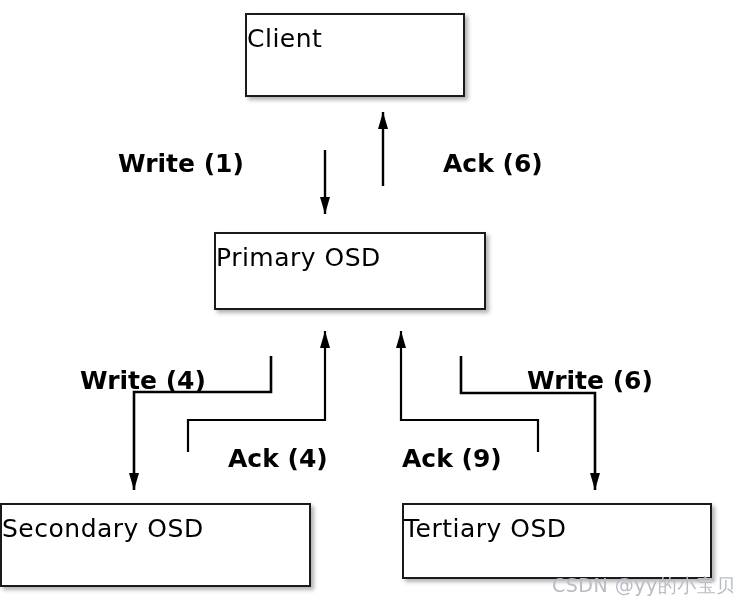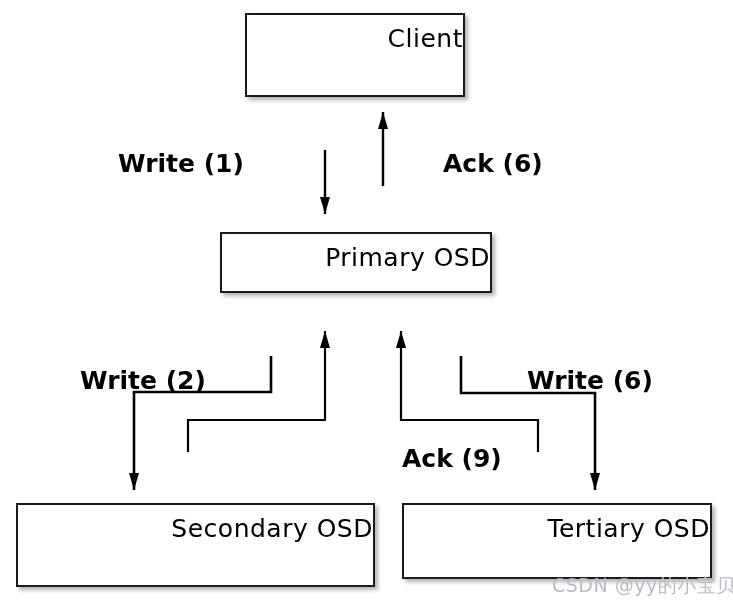--- a/index.html
+++ b/index.html
@@ -23,21 +23,21 @@
     height: 604px;
   }
   .node-box {
     position: absolute;
     background: #ffffff;
     border: 2px solid #1a1a1a;
     box-sizing: border-box;
     box-shadow: 3px 3px 4px rgba(0,0,0,0.30);
     display: flex;
     align-items: flex-start;
-    justify-content: flex-end;
+    justify-content: flex-start;
   }
   .node-label {
     font-family: "DejaVu Sans", sans-serif;
     font-size: 25px;
     font-weight: 400;
     color: #000000;
     letter-spacing: 0.5px;
     white-space: nowrap;
     padding-top: 9px;
   }
@@ -97,38 +97,39 @@
 
     <g>
       <path d="M 538 452 L 538 420 L 401 420 L 401 331" fill="none" stroke="#000000" stroke-width="2.2" marker-end="url(#arrow-up)"></path>
     </g>
   </svg>
 
   <div class="node-box" style="left:245px; top:13px; width:220px; height:84px;">
     <span class="node-label">Client</span>
   </div>
 
-  <div class="node-box" style="left:220px; top:232px; width:272px; height:61px;">
+  <div class="node-box" style="left:214px; top:232px; width:272px; height:78px;">
     <span class="node-label">Primary OSD</span>
   </div>
 
-  <div class="node-box" style="left:16px; top:503px; width:359px; height:84px;padding-left:17px;">
+  <div class="node-box" style="left:0; top:503px; width:311px; height:84px;">
     <span class="node-label">Secondary OSD</span>
   </div>
 
   <div class="node-box" style="left:402px; top:503px; width:310px; height:76px;">
     <span class="node-label">Tertiary OSD</span>
   </div>
 
   <span class="edge-label" style="left:118px; top:133px;">Write (1)</span>
 
   <span class="edge-label" style="left:443px; top:133px;">Ack (6)</span>
 
-  <span class="edge-label" style="left:80px; top:350px;">Write (2)</span>
+  <span class="edge-label" style="left:80px; top:350px;">Write (4)</span>
 
   <span class="edge-label" style="left:527px; top:350px;">Write (6)</span>
 
+  <span class="edge-label" style="left:228px; top:428px;">Ack (4)</span>
 
   <span class="edge-label" style="left:402px; top:428px;">Ack (9)</span>
 
   <span class="watermark" style="left:552px; top:573px;">CSDN @yy的小宝贝</span>
 
 </div>
 
 </body></html>

